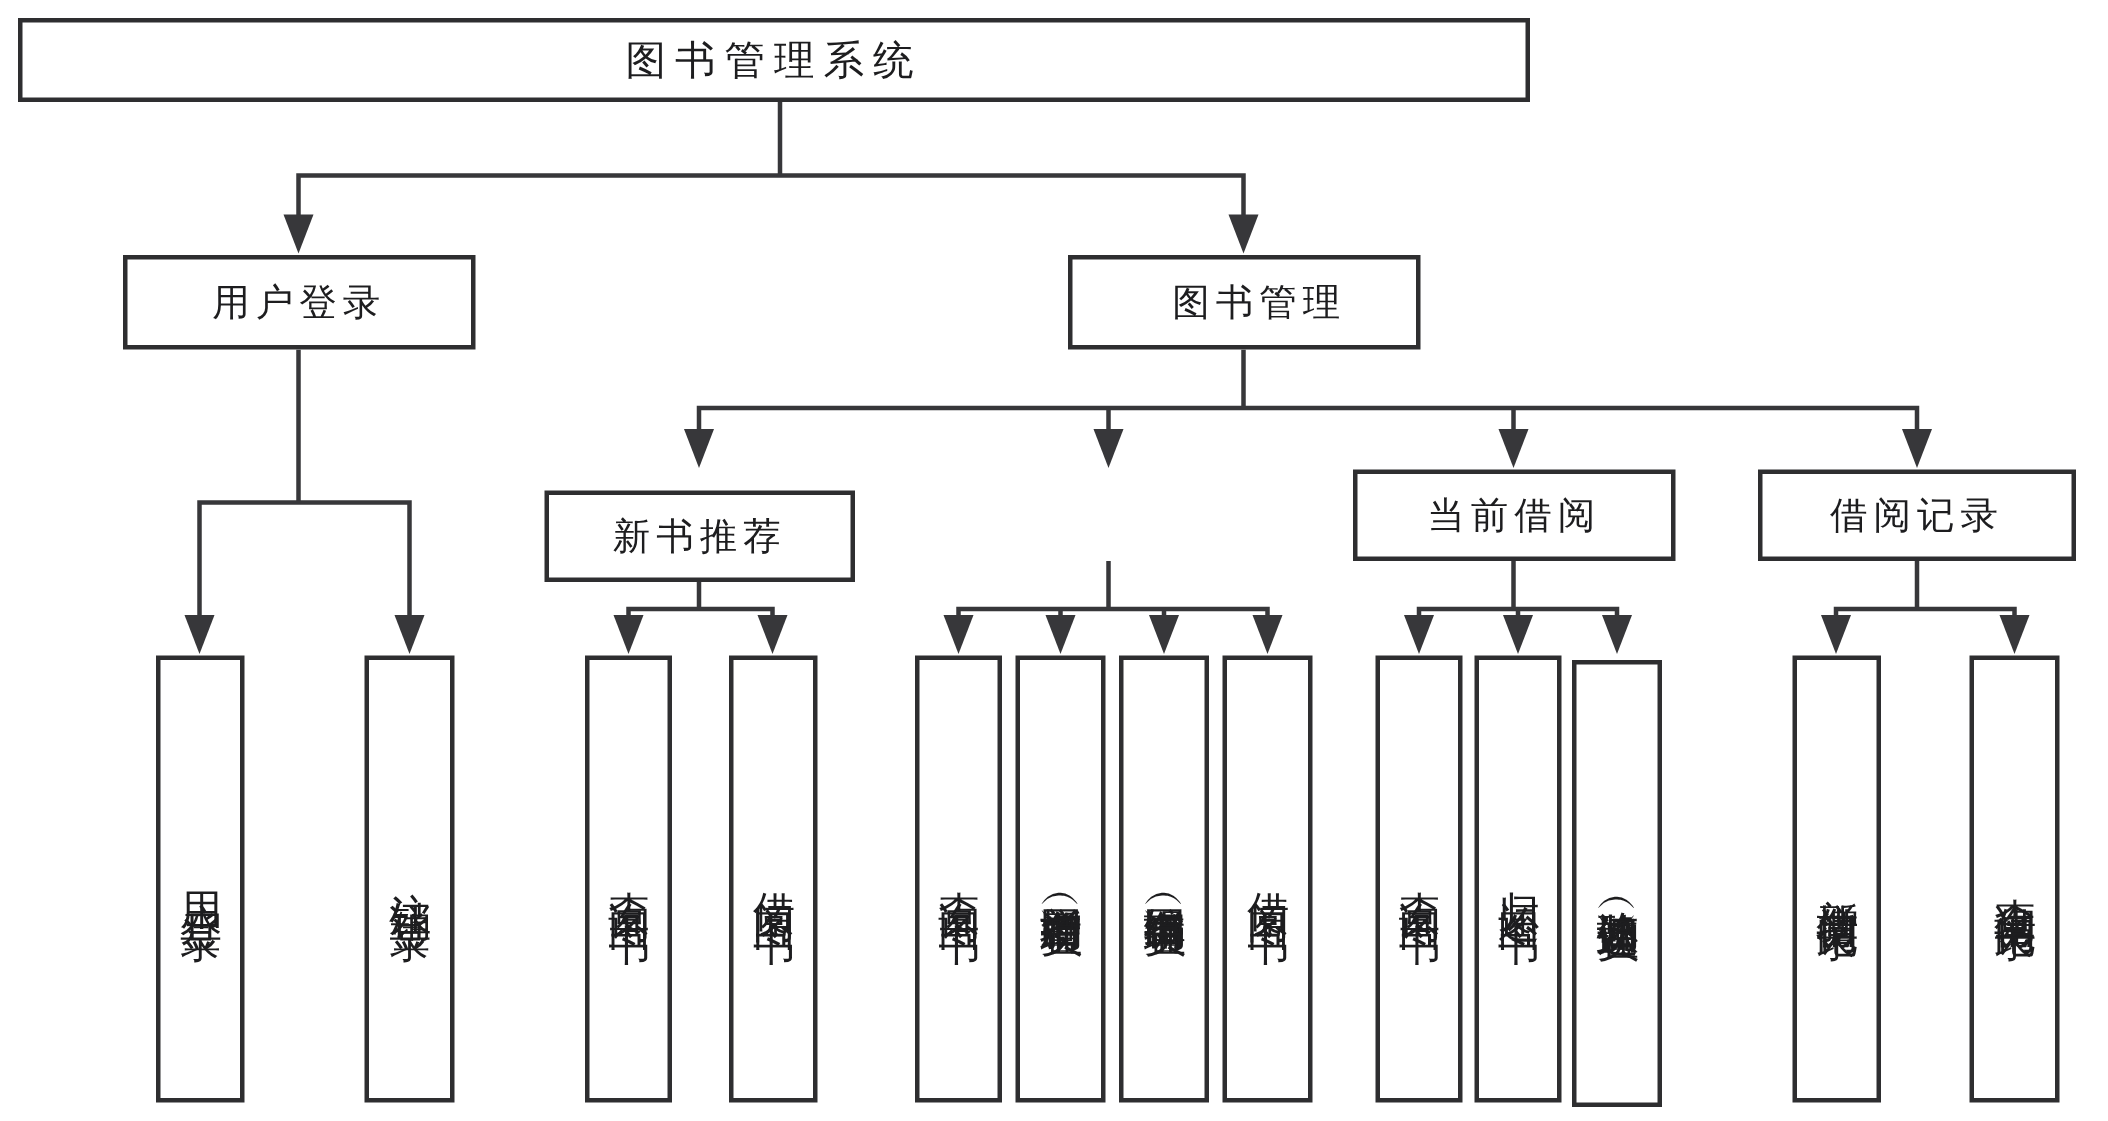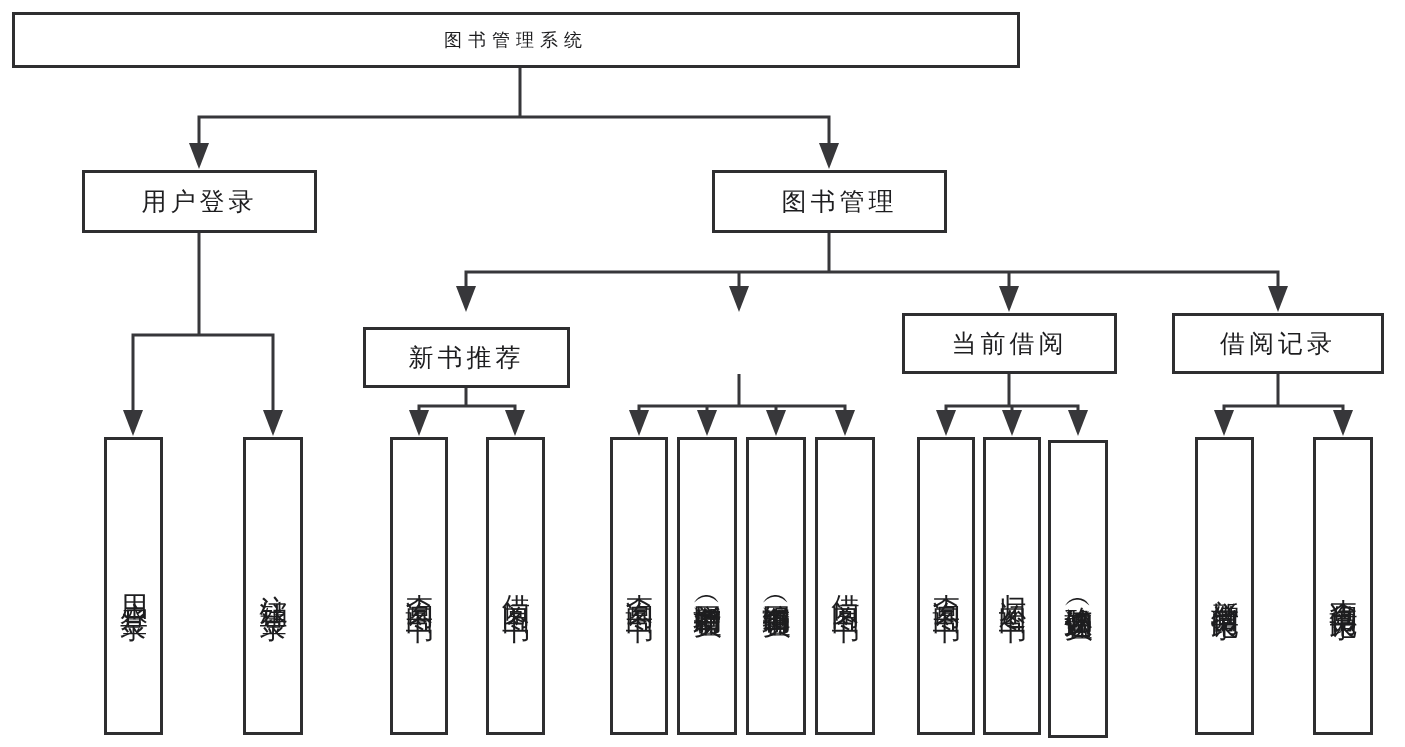--- a/index.html
+++ b/index.html
@@ -6,21 +6,21 @@
   .canvas{
     position:relative;width:1405px;height:747px;background:#ffffff;overflow:hidden;
     font-family:"Liberation Sans",sans-serif;color:#1d1d1f;
   }
   svg.connectors{position:absolute;left:0;top:0;width:1405px;height:747px;z-index:1;}
   .node{
     position:absolute;background:#ffffff;border:3px solid #2e2e30;
     display:flex;align-items:center;justify-content:center;
     box-sizing:border-box;z-index:2;
   }
-  .root-node{font-size:18px;letter-spacing:6px;font-family:Liberation Mono, monospace;}
+  .root-node{font-size:27px;letter-spacing:6px;font-family:Liberation Mono, monospace;}
   .h-node{font-size:25px;letter-spacing:4px;}
   .leaf .v-label{
     writing-mode:vertical-rl;text-orientation:mixed;
     line-height:1;font-size:28px;display:inline-block;
   }
   .watermark{
     position:absolute;right:6px;bottom:4px;z-index:6;
     font-size:21px;letter-spacing:1px;color:#a6a6ab;
     text-shadow:0 0 4px #ffffff,0 0 2px #ffffff,1px 1px 0 rgba(255,255,255,0.9);
   }

